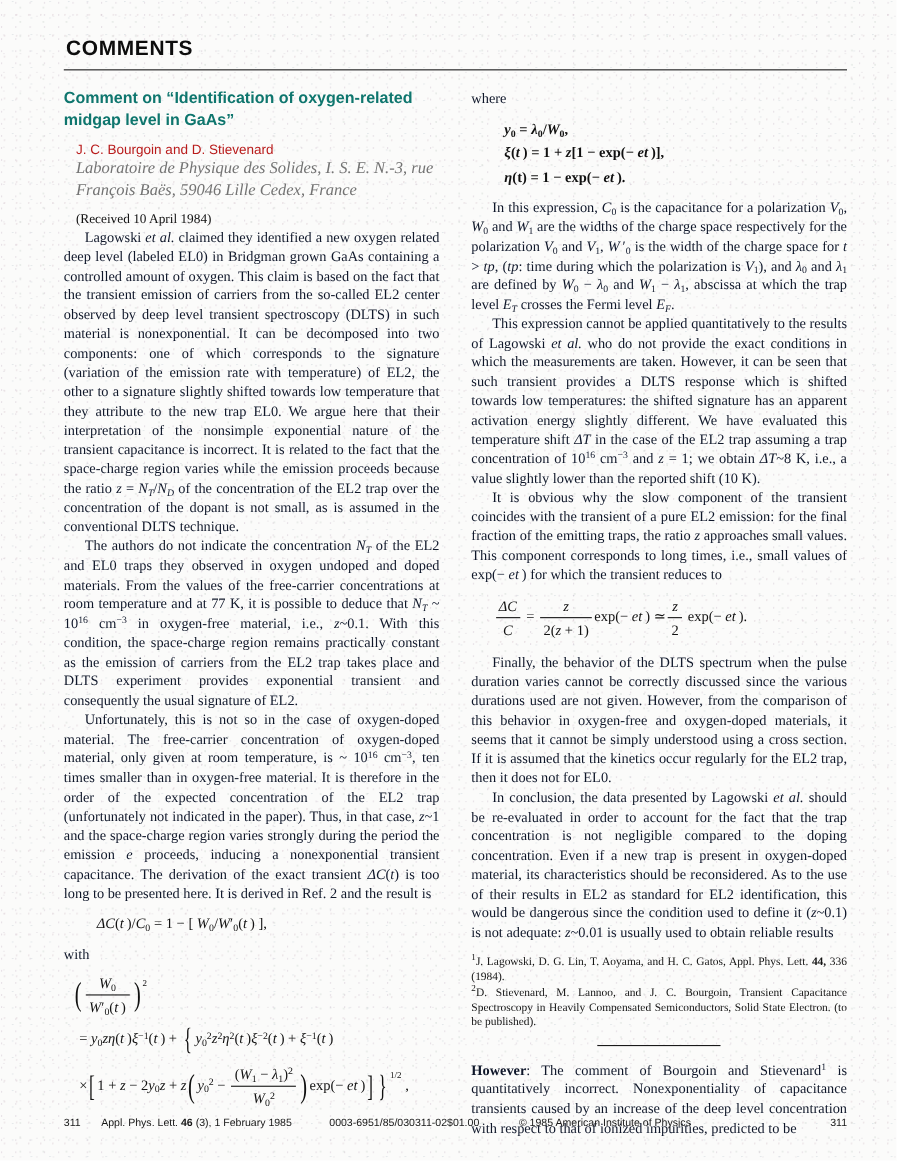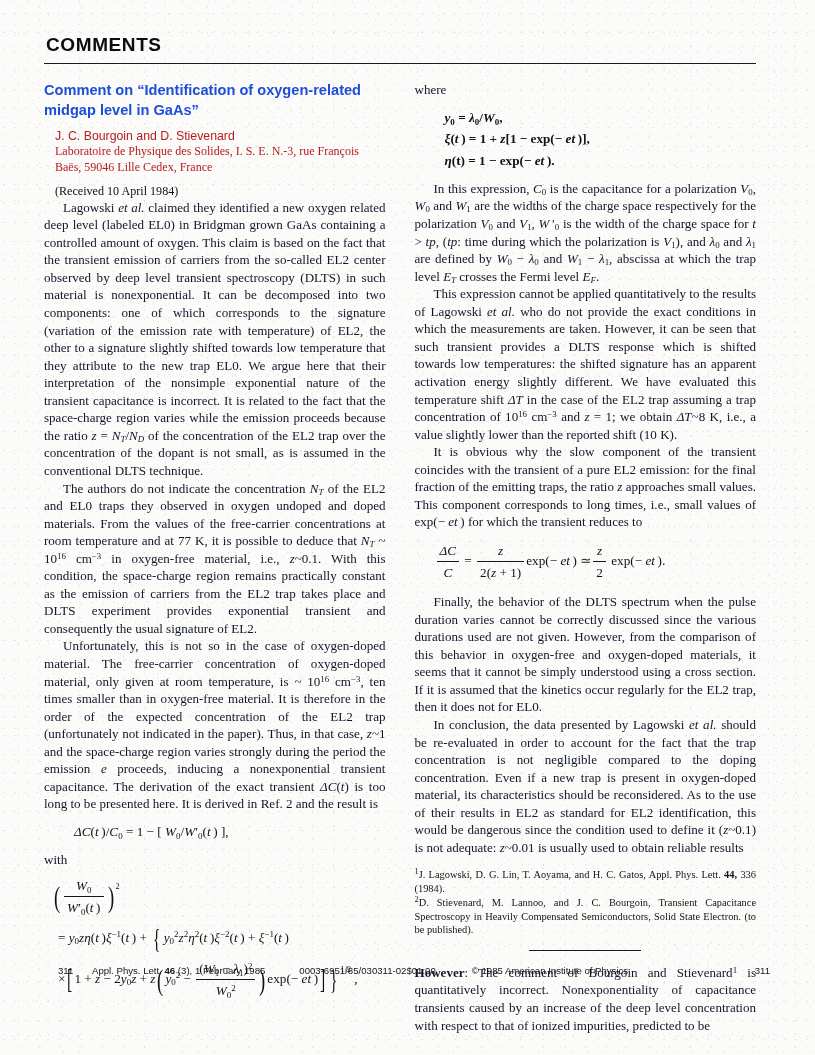--- a/index.html
+++ b/index.html
@@ -25,21 +25,21 @@
       radial-gradient(circle at 11% 23%, rgba(190,170,190,0.33) 0.6px, transparent 0.9px),
       radial-gradient(circle at 67% 9%,  rgba(170,185,195,0.30) 0.6px, transparent 0.9px),
       radial-gradient(circle at 37% 71%, rgba(200,175,185,0.28) 0.6px, transparent 0.9px),
       radial-gradient(circle at 88% 53%, rgba(175,190,180,0.26) 0.6px, transparent 0.9px),
       radial-gradient(circle at 23% 87%, rgba(195,180,195,0.24) 0.6px, transparent 0.9px);
     background-size: 13px 11px, 17px 15px, 11px 19px, 21px 13px, 15px 17px;
   }
 
   #sheet {
     position: absolute;
-    left: 44px;
+    left: 58px;
     top: 34px;
     width: 712px;
     height: 990px;
   }
 
   
   .masthead {
     font-family: "Liberation Sans", sans-serif;
     font-weight: bold;
     font-size: 19px;
@@ -61,35 +61,36 @@
   }
   .col {
     width: 342px;
   }
 
   .art-title {
     font-family: "Liberation Sans", sans-serif;
     font-weight: bold;
     font-size: 14.6px;
     line-height: 1.34;
-    color: #1d4ed8;
+    color: #0f766e;
     margin-bottom: 9px;
   }
   .authors {
     font-family: "Liberation Sans", sans-serif;
     font-size: 12.3px;
     margin-left: 11px;
     margin-bottom: 1px;
     color: #b91c1c;
   }
   .affil {
-    font-size: 12px;
+    font-style: italic;
+    font-size: 15px;
     line-height: 1.32;
     margin-left: 11px;
-    color: #b91c1c;
+    color: #737373;
   }
   .received {
     font-size: 12.1px;
     margin-left: 11px;
     margin-top: 8px;
     color: #111;
   }
 
   p.body {
     font-size: 13.05px;
@@ -178,21 +179,21 @@
   .short-rule {
     width: 112px;
     border-bottom: 1.6px solid #1a1a1a;
     margin: 13px auto 13px auto;
   }
 
   
   .footer {
     position: absolute;
     left: 58px;
-    top: 965px;
+    top: 1016px;
     width: 712px;
     font-family: "Liberation Sans", sans-serif;
     font-size: 9.6px;
     color: #161616;
     display: flex;
     align-items: center;
   }
   .footer .pageno { width: 34px; }
   .footer .pageno.right { width: auto; text-align: right; margin-left: auto; }
   .footer .jref { margin-right: 34px; }

